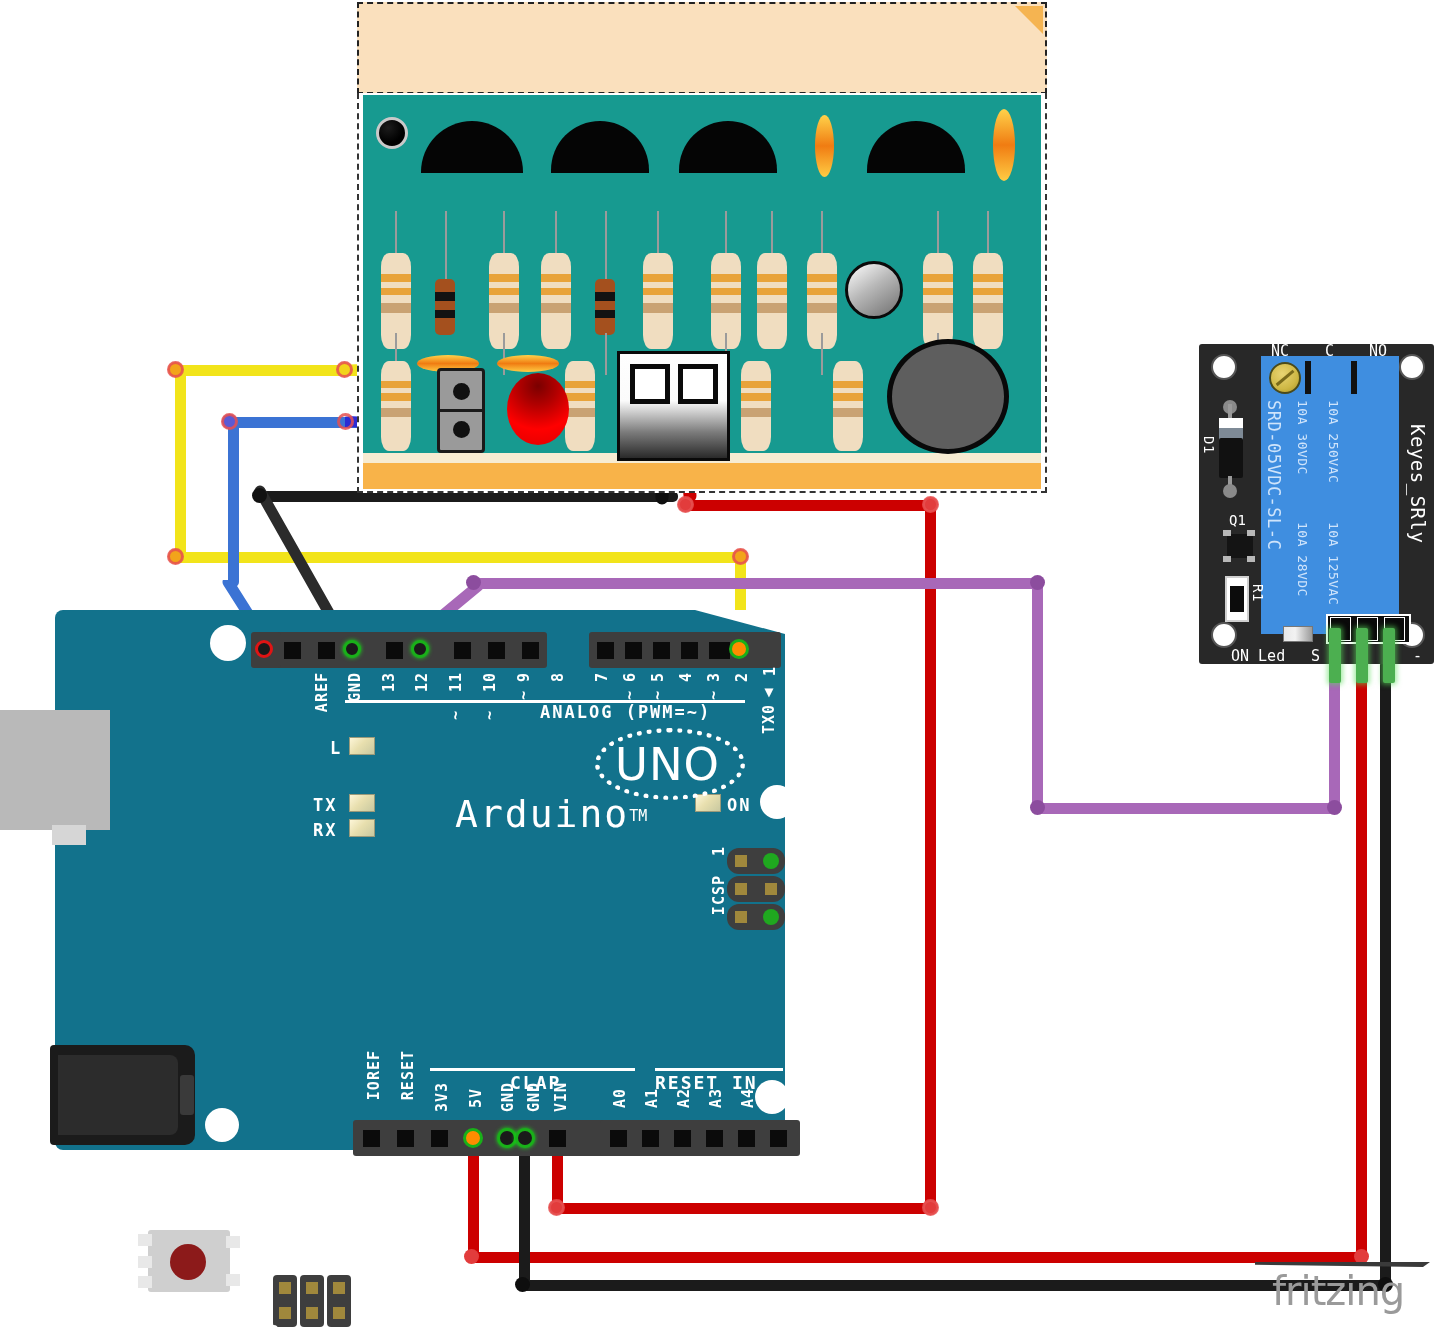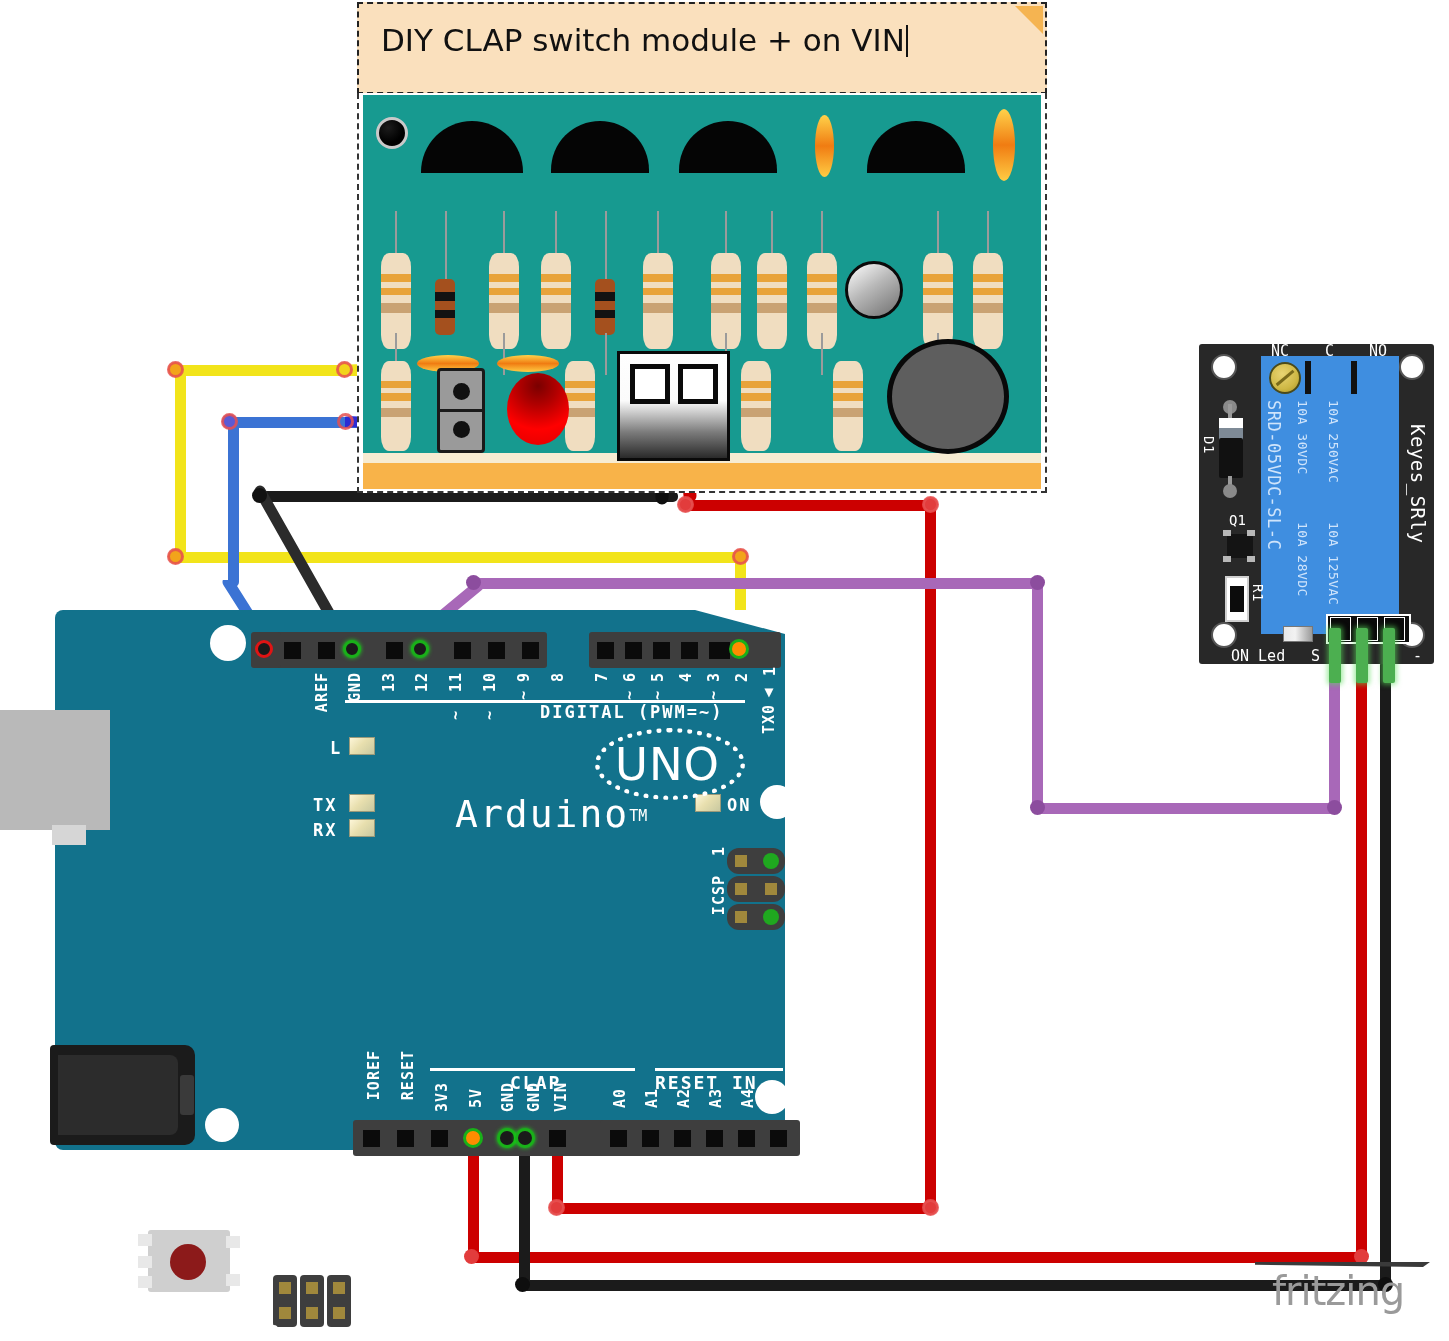--- a/index.html
+++ b/index.html
@@ -487,21 +487,20 @@
   <div class="bend" style="left:1354px; top:1249px; background:#e23c3c;"></div>
 
   <div class="wire wire-v abs" style="left:519px; top:1140px; height:148px; background:#1b1b1b;"></div>
   <div class="wire wire-h abs" style="left:519px; top:1280px; width:866px; background:#1b1b1b;"></div>
   <div class="wire wire-v abs" style="left:1380px; top:660px; height:628px; background:#1b1b1b;"></div>
   <div class="bend" style="left:515px; top:1277px; background:#0e0e0e;"></div>
   <div class="bend" style="left:1378px; top:1277px; background:#0e0e0e;"></div>
 
   <div id="note" class="abs">
     <div id="note-fold" class="abs"></div>
-    <div id="note-text" class="abs"><span>DIY CLAP switch module + on VIN</span><span id="note-caret"></span></div>
   </div>
 
   <div id="clap-module" class="abs">
     <div id="clap-pcb" class="abs"></div>
     <div id="clap-cream" class="abs"></div>
     <div id="clap-gold" class="abs"></div>
 
     <div class="mic-small abs" style="left:17px; top:24px; width:32px; height:32px;"></div>
 
     <div class="cap-semi abs" style="left:62px; top:28px; width:102px; height:52px;"></div>
@@ -647,21 +646,21 @@
     <div class="vlabel abs" style="left:650px; top:80px;">~</div>
     <div class="vlabel abs" style="left:678px; top:62px;">2</div>
     <div class="vlabel abs" style="left:706px; top:56px;">1</div>
     <div class="vlabel abs" style="left:705px; top:74px;">▲</div>
     <div class="vlabel abs" style="left:705px; top:94px;">TX0</div>
     <div class="vlabel abs" style="left:734px; top:56px;">0</div>
     <div class="vlabel abs" style="left:733px; top:74px;">▼</div>
     <div class="vlabel abs" style="left:733px; top:94px;">RX0</div>
 
     <div class="whiteline abs" style="left:290px; top:90px; width:400px;"></div>
-    <div class="hlabel abs" style="left:485px; top:92px; font-size:17px;">DIGITAL (PWM=~)</div>
+    <div class="hlabel abs" style="left:485px; top:92px; font-size:17px;">ANALOG (PWM=~)</div>
 
     <div class="hlabel abs" style="left:275px; top:128px; font-size:17px;">L</div>
     <div class="led-chip abs" style="left:294px; top:127px; width:26px; height:18px;"></div>
     <div class="hlabel abs" style="left:258px; top:185px; font-size:17px;">TX</div>
     <div class="led-chip abs" style="left:294px; top:184px; width:26px; height:18px;"></div>
     <div class="hlabel abs" style="left:258px; top:210px; font-size:17px;">RX</div>
     <div class="led-chip abs" style="left:294px; top:209px; width:26px; height:18px;"></div>
     <div class="led-chip abs" style="left:640px; top:184px; width:26px; height:18px;"></div>
     <div class="hlabel abs" style="left:672px; top:185px; font-size:17px;">ON</div>
 

